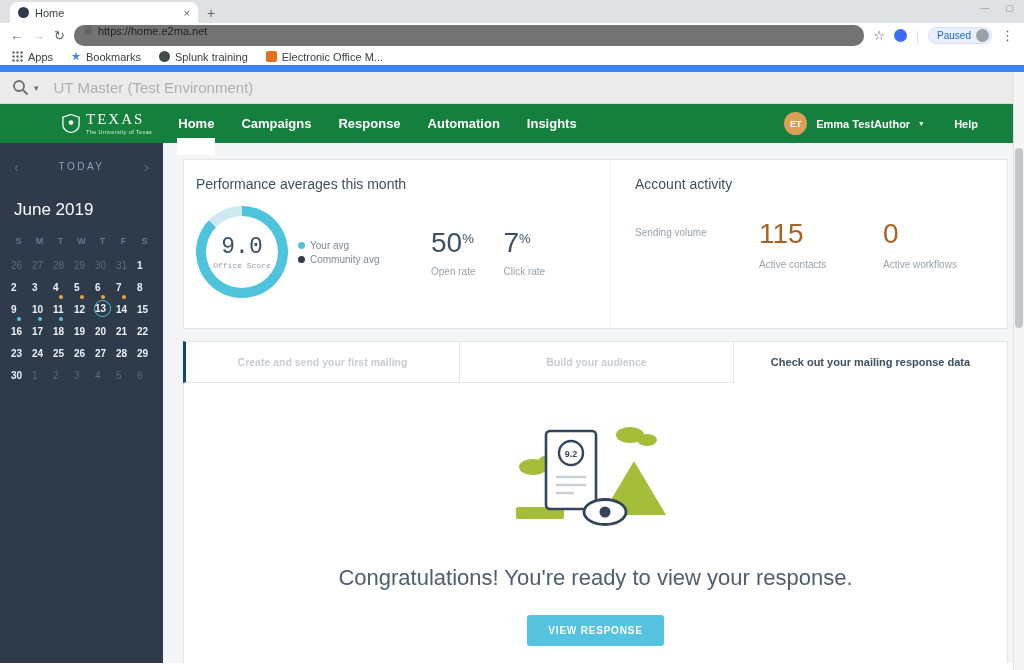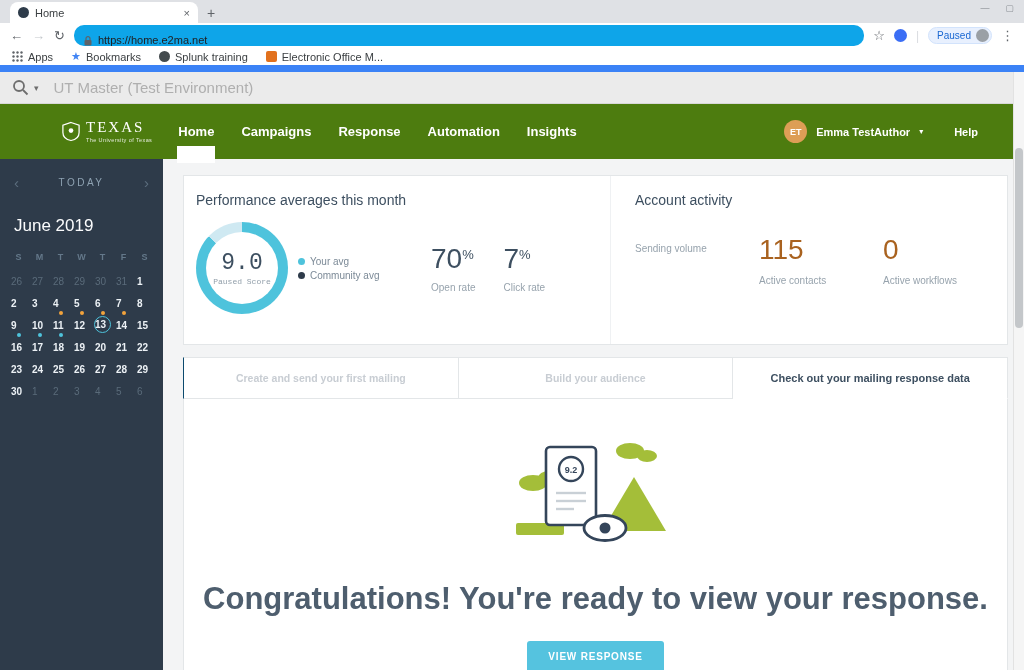--- a/index.html
+++ b/index.html
@@ -11,41 +11,41 @@
   .btab { width:188px; height:21px; background:#fff; border-radius:8px 8px 0 0; display:flex; align-items:center; gap:6px; padding:0 8px; font-size:11px; color:#3C4043; }
   .btab .favicon { width:11px; height:11px; border-radius:50%; background:#2E3B4A; flex:0 0 auto; }
   .btab .tab-title { white-space:nowrap; overflow:hidden; flex:1; }
   .btab .tab-close { color:#5F6368; font-size:11px; }
   .newtab { width:26px; height:21px; display:flex; align-items:center; justify-content:center; color:#5F6368; font-size:14px; }
   .win-controls { position:absolute; right:10px; top:3px; display:flex; gap:16px; color:#8D9297; font-size:9px; }
 
   .addressbar { height:25px; background:#fff; display:flex; align-items:center; gap:9px; padding:0 10px; }
   .nav-glyph { color:#5F6368; font-size:13px; line-height:1; }
   .nav-glyph.disabled { color:#C4C8CC; }
-  .urlbox { flex:1; height:21px; background:#0ea5e9; border-radius:10px; display:flex; align-items:flex-end; gap:6px; padding:0 10px; font-size:11px; color:#202124; }
+  .urlbox { flex:1; height:21px; background:#737373; border-radius:10px; display:flex; align-items:flex-start; gap:6px; padding:0 10px; font-size:11px; color:#202124; }
   .lock-icon svg { display:block; }
   .right-icons { display:flex; align-items:center; gap:9px; }
   .ext-icon { width:13px; height:13px; border-radius:50%; background:#3B6EF5; }
   .paused-pill { height:17px; display:flex; align-items:center; gap:5px; background:#E8F0FE; border:1px solid #D2E3FC; border-radius:9px; padding:0 2px 0 8px; font-size:10px; color:#1967D2; }
   .paused-avatar { width:13px; height:13px; border-radius:50%; background:#9AA0A6; }
   .sep { color:#DADCE0; font-size:12px; }
 
   .bookmarksbar { height:24px; background:#fff; border-bottom:7px solid #3b82f6; display:flex; align-items:center; gap:18px; padding:0 12px; font-size:11px; color:#3C4043; }
   .bm-item { display:flex; align-items:center; gap:5px; }
   .bm-star { color:#4285F4; font-size:11px; }
   .bm-circle { width:11px; height:11px; border-radius:50%; background:#444B4E; }
   .bm-square { width:11px; height:11px; border-radius:2px; background:#E2711D; }
 
   
   .searchbar { height:32px; background:#EBEBEB; border-bottom:1px solid #D8D8D8; display:flex; align-items:center; padding:0 12px; gap:5px; }
   .search-caret { color:#6E6E6E; font-size:9px; }
   .search-text { color:#AFAFAF; font-size:15px; margin-left:10px; }
 
   
-  .topnav { height:55px; background:#4d7c0f; display:flex; align-items:center; color:#fff; position:relative; z-index:6; }
+  .topnav { height:39px; background:#15803d; display:flex; align-items:center; color:#fff; position:relative; z-index:6; }
   .logo { display:flex; align-items:center; gap:6px; margin-left:62px; }
   .logo-text-1 { font-family:"Liberation Serif", serif; font-size:15px; letter-spacing:2px; line-height:1; }
   .logo-text-2 { font-size:5.5px; letter-spacing:.4px; color:rgba(255,255,255,.85); margin-top:2px; }
   .primary-nav { display:flex; gap:27px; margin-left:26px; }
   .nav-item { font-size:13px; font-weight:bold; position:relative; cursor:pointer; }
   .nav-item.active::after { content:""; position:absolute; left:50%; transform:translateX(-50%); bottom:-24px; width:38px; height:17px; background:#fff; }
   .nav-right { margin-left:auto; margin-right:46px; display:flex; align-items:center; gap:9px; }
   .user-avatar { width:23px; height:23px; border-radius:50%; background:#DD9E56; color:#fff; font-size:9px; font-weight:bold; display:flex; align-items:center; justify-content:center; }
   .user-name { font-size:11px; font-weight:bold; }
   .user-caret { font-size:8px; }
@@ -90,26 +90,26 @@
   .metric-label { font-size:10px; color:#97A3AD; margin-top:7px; }
 
   .acct { flex:1; padding:16px 0 0 24px; border-left:1px solid #EFF1F3; }
   .acct-row { display:flex; margin-top:26px; }
   .acct-metric { min-width:112px; margin-right:12px; }
   .acct-metric .num-big { color:#A9621F; }
   .acct-metric .metric-label { margin-top:9px; }
 
   .tabs { display:flex; margin-top:12px; position:relative; z-index:2; }
   .tab-item { flex:1; height:42px; background:#fff; border:1px solid #E3E6E8; border-left:none; display:flex; align-items:center; justify-content:center; font-size:10.5px; font-weight:bold; color:#C8CDD3; cursor:pointer; }
-  .tab-item:first-child { border-left:1px solid #0c4a6e; }
+  .tab-item:first-child { border-left:3px solid #0c4a6e; }
   .tab-item.active { color:#3D4F60; font-size:11px; border-bottom-color:#fff; }
 
   .panel { background:#fff; border:1px solid #E3E6E8; border-top:none; min-height:420px; text-align:center; padding-top:40px; }
   .illus { display:inline-block; }
-  .congrats { font-size:31px; font-weight:700; color:#4E5E6E; margin-top:28px; }
+  .congrats { font-size:22px; font-weight:400; color:#4E5E6E; margin-top:28px; }
   .cta-btn { display:inline-block; margin-top:24px; background:#55C3DF; color:#fff; border:none; font-family:"Liberation Sans", sans-serif; font-size:10px; font-weight:bold; letter-spacing:.8px; padding:10px 21px; border-radius:3px; cursor:pointer; }
 
   
   .scrollbar { position:absolute; top:72px; right:0; bottom:0; width:11px; background:#F5F5F5; border-left:1px solid #E2E2E2; z-index:10; }
   .scroll-thumb { position:absolute; top:76px; left:1px; width:8px; height:180px; background:#C4C7CA; border-radius:4px; }
 </style>
 </head>
 <body>
 
 <div class="tabstrip">
@@ -406,36 +406,36 @@
 
   <main class="main">
 
     <div class="stats-card">
       <section class="perf">
         <div class="section-title">Performance averages this month</div>
         <div class="perf-row">
           <div class="gauge">
             <div class="gauge-inner">
               <span class="gauge-score">9.0</span>
-              <span class="gauge-label">Paused Score</span>
+              <span class="gauge-label">Office Score</span>
             </div>
           </div>
           <div class="gauge-legend">
               <div class="legend-row">
                 <span class="legend-dot" style="background: rgb(78, 195, 220);"></span>
                 <span class="legend-label">Your avg</span>
               </div>
               <div class="legend-row">
                 <span class="legend-dot" style="background: rgb(46, 59, 74);"></span>
                 <span class="legend-label">Community avg</span>
               </div>
             </div>
           <div style="display:flex">
               <div class="metric">
-                <div class="metric-value"><span class="num-big">70</span><span class="unit">%</span></div>
+                <div class="metric-value"><span class="num-big">50</span><span class="unit">%</span></div>
                 <div class="metric-label">Open rate</div>
               </div>
               <div class="metric">
                 <div class="metric-value"><span class="num-big">7</span><span class="unit">%</span></div>
                 <div class="metric-label">Click rate</div>
               </div>
             </div>
         </div>
       </section>
       <section class="acct">

